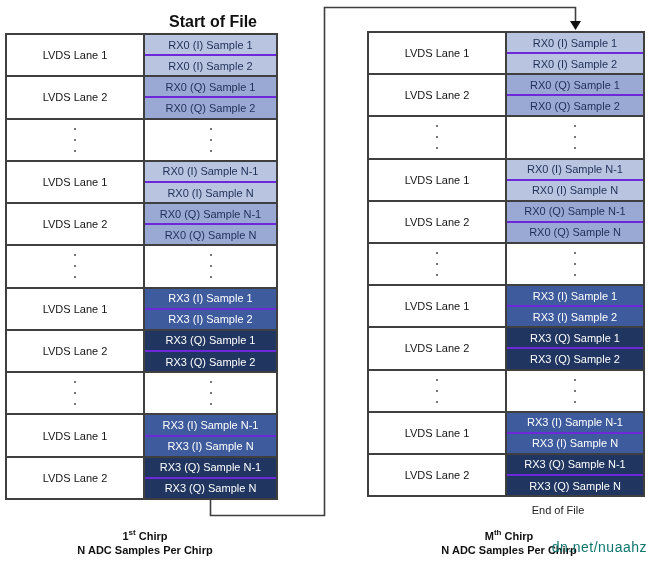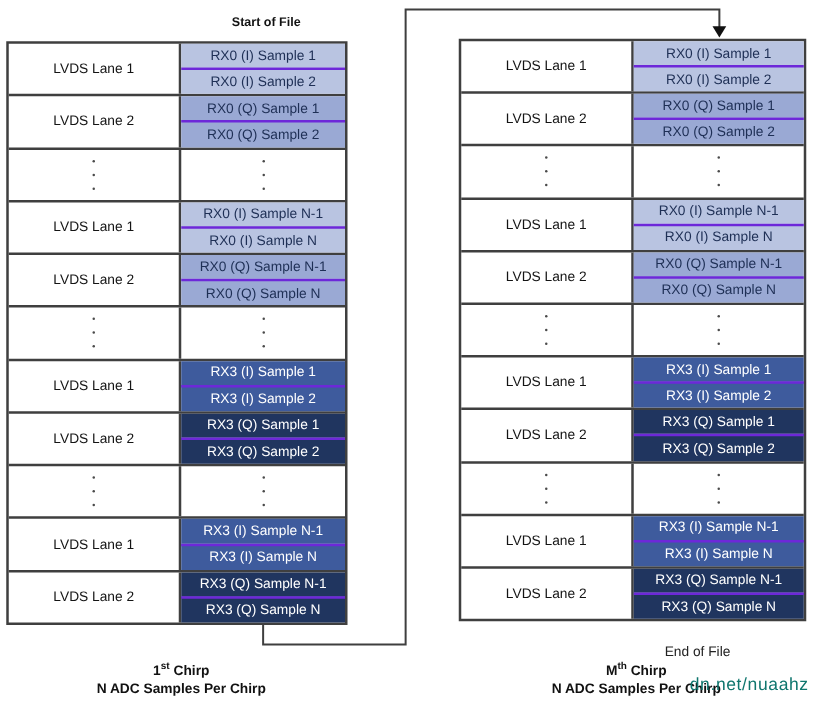--- a/index.html
+++ b/index.html
@@ -23,25 +23,25 @@
   .sample-col { flex:1 1 0; display:flex; flex-direction:column; min-width:0;border-radius:19px; }
   .sample-cell {
     flex:1 1 0; display:flex; align-items:center; justify-content:center;
     font-size:11px; white-space:nowrap; min-height:0;
   }
   .sample-cell + .sample-cell { border-top:2px solid #6d28d9; }
   .dots { display:flex; flex-direction:column; align-items:center; justify-content:center; gap:9px; width:100%; height:100%; }
   .dot { width:2px; height:2px; background:#4a4a4a; border-radius:50%; }
   .toplabel {
     position:absolute; left:143px; top:13px; width:140px; text-align:center;
-    font-size:10px; font-weight:bold; color:#111;
+    font-size:16px; font-weight:bold; color:#111;
   }
   .endlabel {
     position:absolute; left:500px; top:504px; width:116px; text-align:center;
-    font-size:11px; color:#222;margin-top:12px;
+    font-size:11px; color:#222;
   }
   .caption { position:absolute; top:526px; text-align:center; font-size:11px; font-weight:bold; color:#111; line-height:14px; }
   #caption-left  { left:0px;   width:290px; }
   #caption-right { left:364px; width:290px; }
   .caption sup { font-size:8px; }
   .watermark {
     position:absolute; right:3px; top:539px; font-size:14px; color:#0f766e;
     letter-spacing:0.5px; white-space:nowrap;
   }
   .arrow-overlay { position:absolute; left:0; top:0; width:650px; height:563px; pointer-events:none; }

